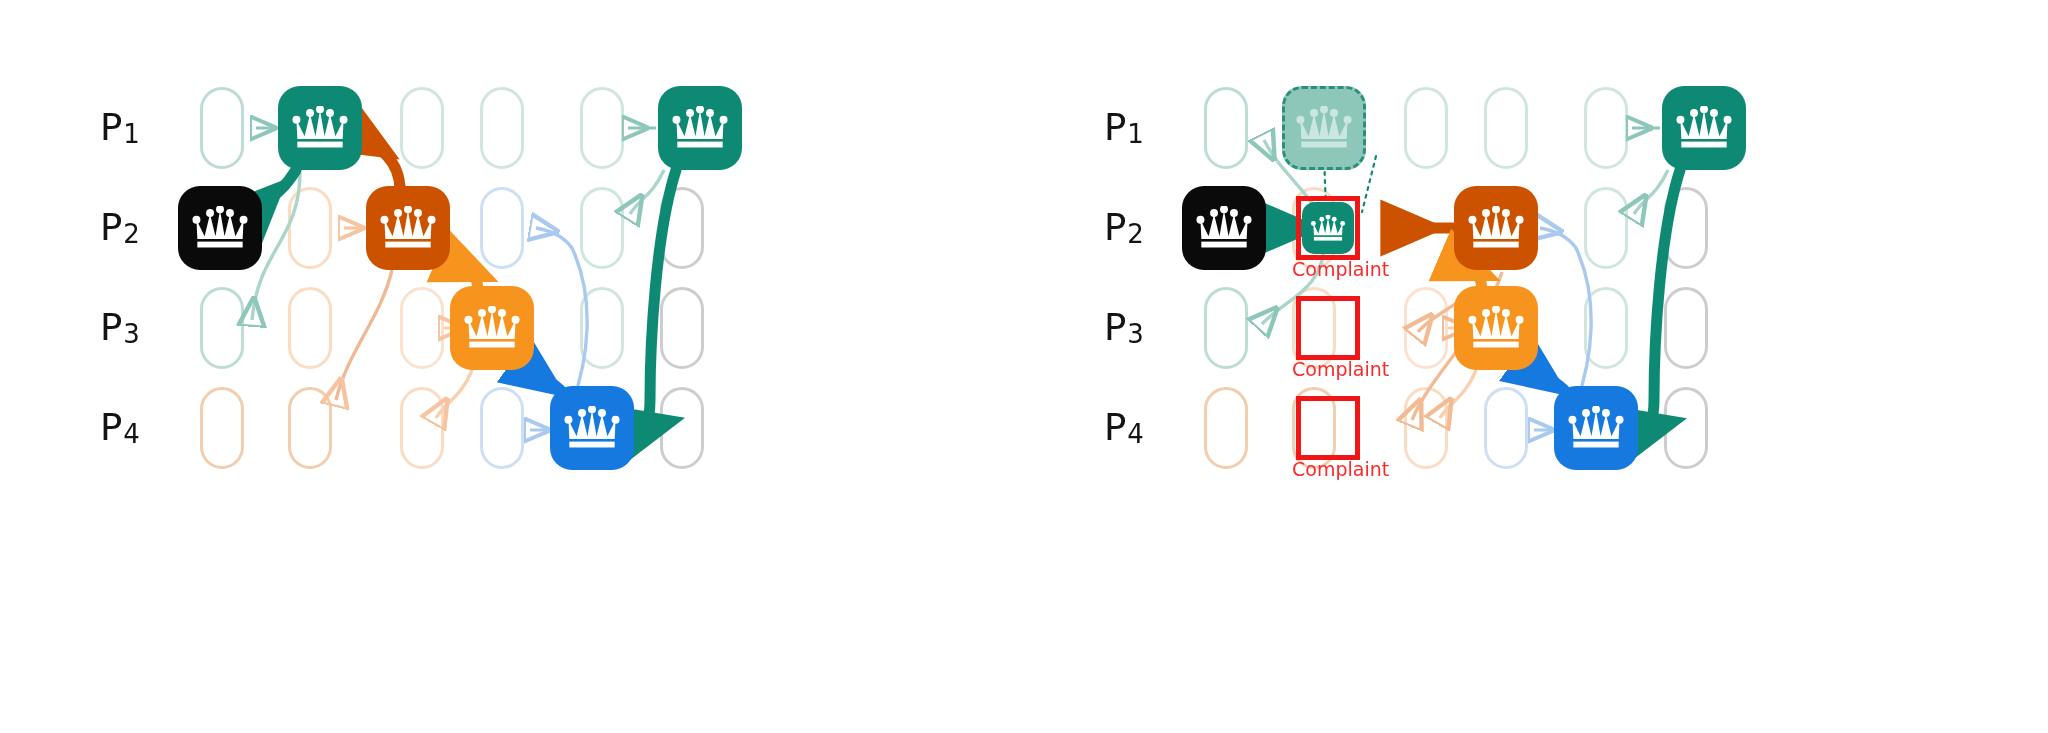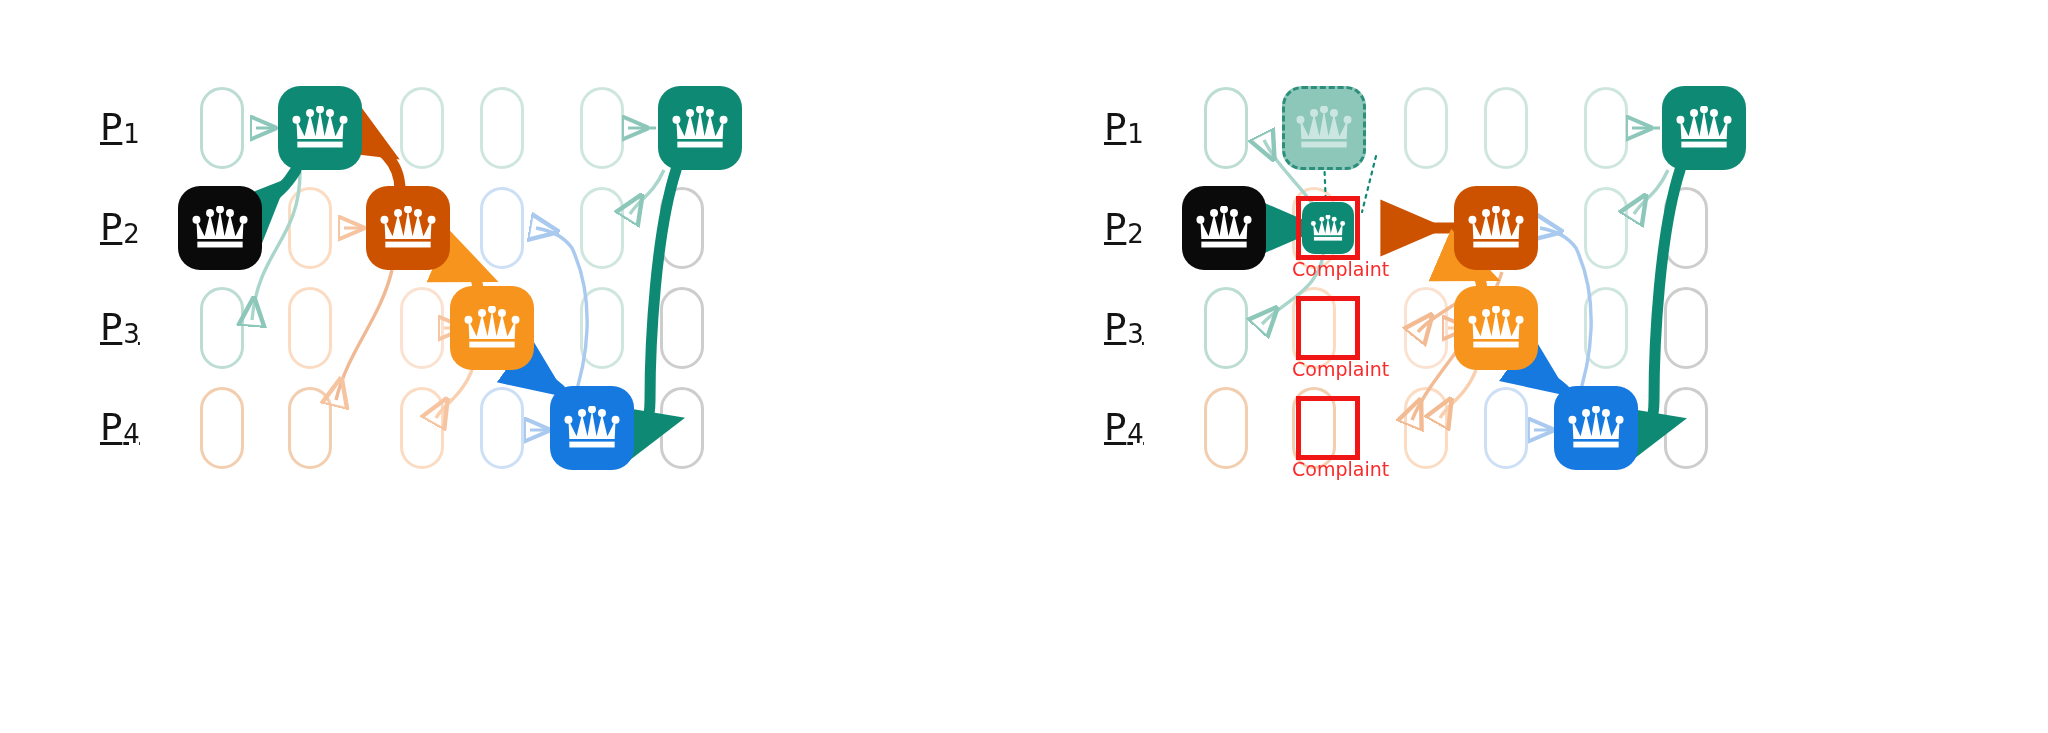--- a/index.html
+++ b/index.html
@@ -17,21 +17,20 @@
   #panel-right{left:1024px;width:1024px;}
 
   .row-label{
     position:absolute;
     font-family:"DejaVu Sans", sans-serif;
     font-size:37px;
     color:#141414;
     letter-spacing:0px;
     white-space:nowrap;
     user-select:none;
-    text-decoration:underline;
   }
   .row-label .sub{
     font-size:26px;
     vertical-align:-3px;
     margin-left:1px;
   }
 
   
   .slot{
     position:absolute;

